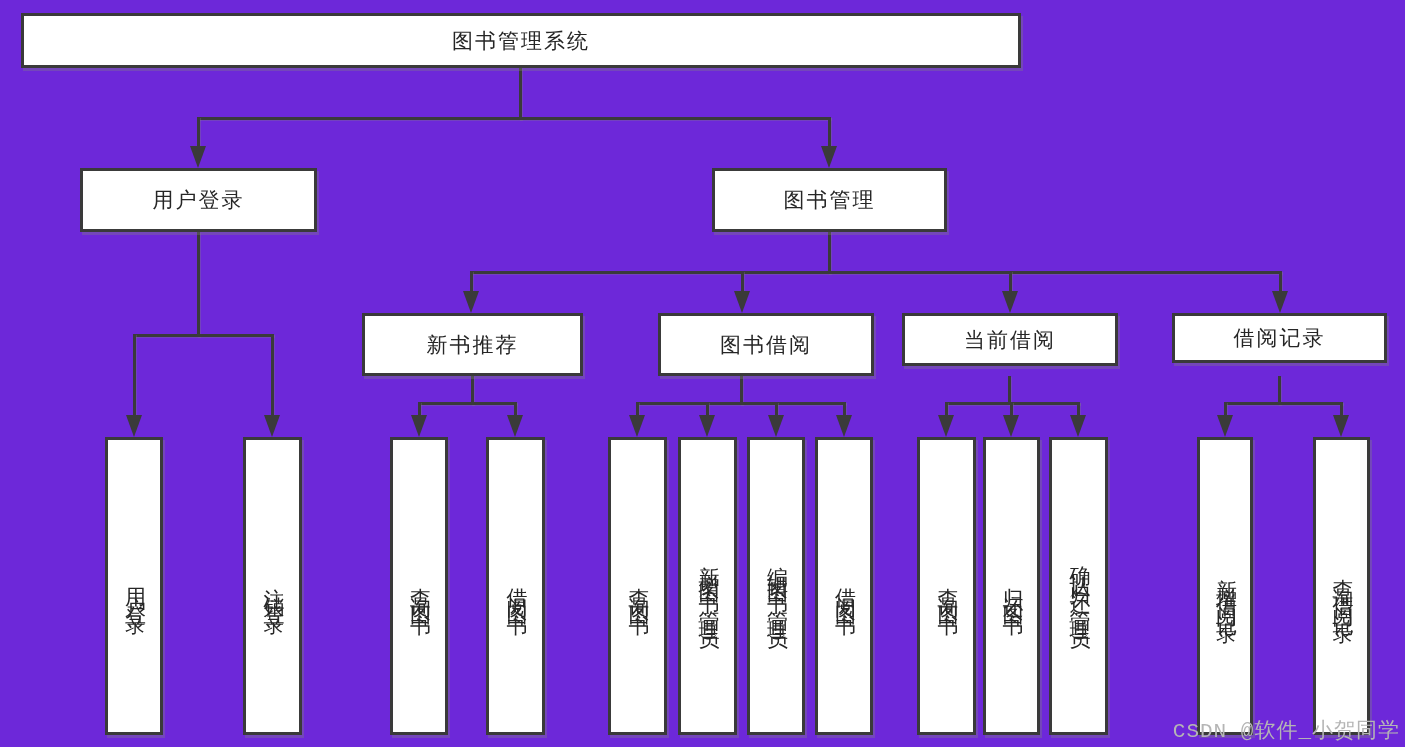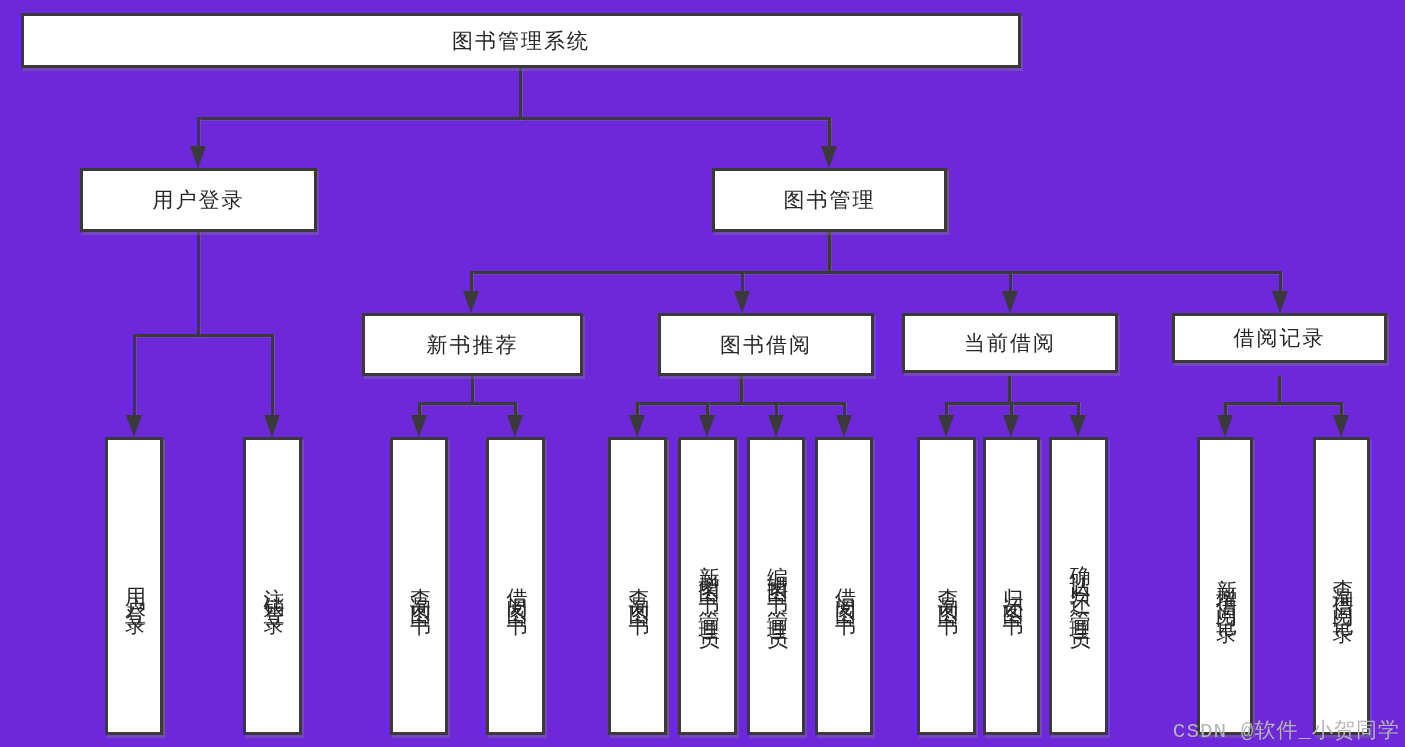--- a/index.html
+++ b/index.html
@@ -61,21 +61,21 @@
 
 <div id="canvas">
 
   <div class="box" style="left:21px;top:13px;width:1000px;height:55px;">图书管理系统</div>
 
   <div class="box" style="left:80px;top:168px;width:237px;height:64px;">用户登录</div>
   <div class="box" style="left:712px;top:168px;width:235px;height:64px;">图书管理</div>
 
   <div class="box" style="left:362px;top:313px;width:221px;height:63px;">新书推荐</div>
   <div class="box" style="left:634px;top:313px;width:216px;height:63px;margin-left:24px;">图书借阅</div>
-  <div class="box" style="left:902px;top:313px;width:216px;height:60px;">当前借阅</div>
+  <div class="box" style="left:902px;top:313px;width:216px;height:53px;">当前借阅</div>
   <div class="box" style="left:1172px;top:313px;width:215px;height:50px;">借阅记录</div>
 
   <div class="box vbox" style="left:105px;top:437px;width:58px;height:298px;">用户登录</div>
   <div class="box vbox" style="left:243px;top:437px;width:59px;height:298px;">注销登录</div>
 
   <div class="box vbox" style="left:390px;top:437px;width:58px;height:298px;">查询图书</div>
   <div class="box vbox" style="left:486px;top:437px;width:59px;height:298px;">借阅图书</div>
 
   <div class="box vbox" style="left:608px;top:437px;width:59px;height:298px;">查询图书</div>
   <div class="box vbox" style="left:678px;top:437px;width:59px;height:298px;">新增图书（管理员）</div>

